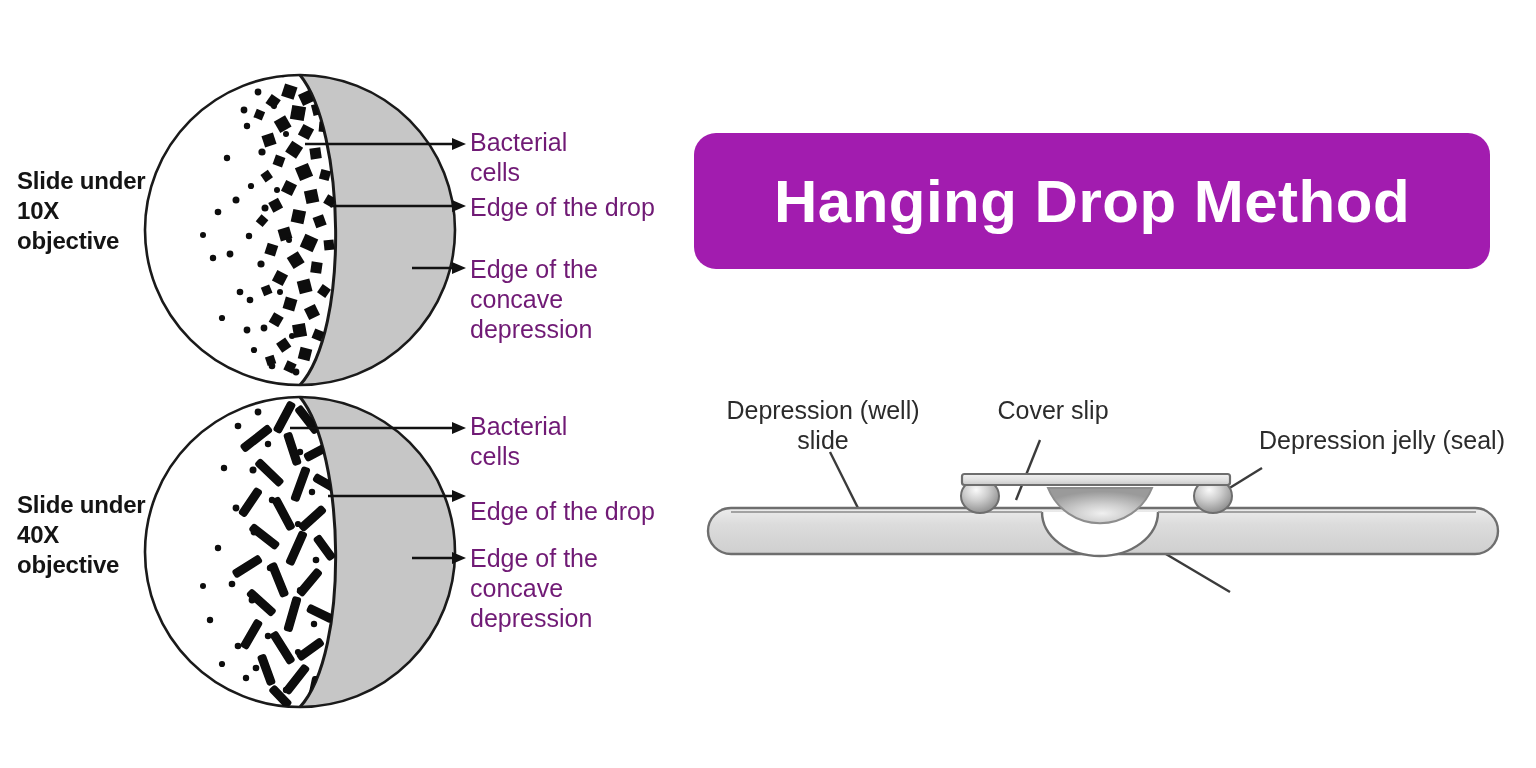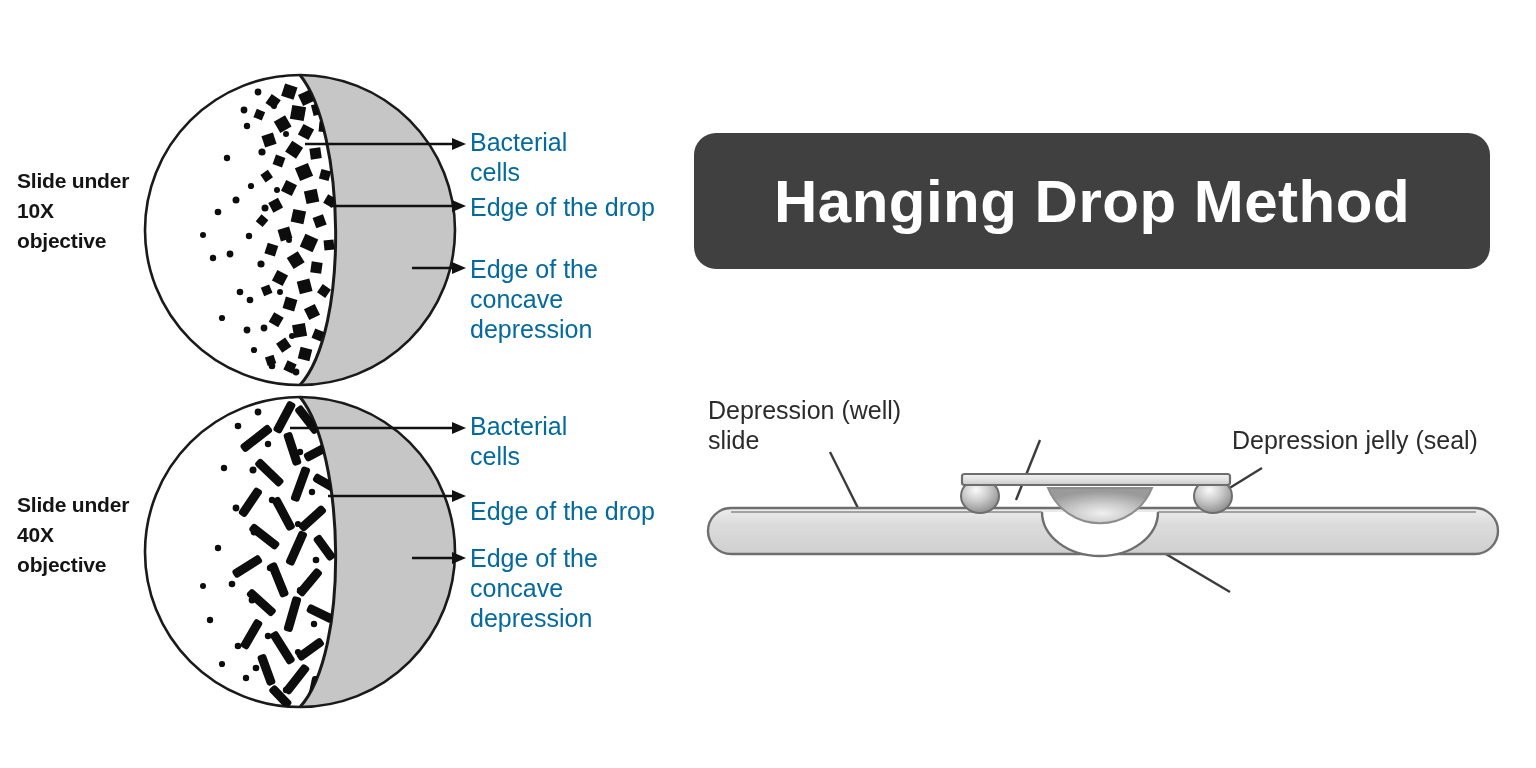--- a/index.html
+++ b/index.html
@@ -23,35 +23,35 @@
     left: 0;
     top: 0;
     width: 690px;
     height: 768px;
   }
 
   .view-label {
     position: absolute;
     font-family: "Liberation Sans", sans-serif;
     font-weight: bold;
-    font-size: 21px;
+    font-size: 24px;
     line-height: 30px;
     color: #141414;
     letter-spacing: -0.2px;
     white-space: pre-line;
   }
   #label-10x { left: 17px; top: 166px; }
   #label-40x { left: 17px; top: 490px; }
 
   .callout {
     position: absolute;
     font-family: "Liberation Sans", sans-serif;
     font-size: 25px;
     line-height: 30px;
-    color: #0369a1;
+    color: #701a75;
     white-space: pre-line;
   }
   #callout-a-cells      { left: 470px; top: 127px; }
   #callout-a-dropedge   { left: 470px; top: 192px; }
   #callout-a-depression { left: 470px; top: 254px; }
   #callout-b-cells      { left: 470px; top: 411px; }
   #callout-b-dropedge   { left: 470px; top: 496px; }
   #callout-b-depression { left: 470px; top: 543px; }
 
   .field-svg { position: absolute; left: 0; top: 0; }
@@ -64,42 +64,42 @@
     width: 846px;
     height: 768px;
   }
 
   #title-banner {
     position: absolute;
     left: 4px;
     top: 133px;
     width: 796px;
     height: 136px;
-    background: #404040;
+    background: #a21caf;
     border-radius: 22px;
     display: flex;
     align-items: center;
     justify-content: center;
   }
   #title-text {
     color: #ffffff;
     font-family: "Liberation Sans", sans-serif;
     font-weight: bold;
     font-size: 60px;
     letter-spacing: 0.5px;
     white-space: nowrap;
   }
 
   .apparatus-label {
     position: absolute;
     font-family: "Liberation Sans", sans-serif;
     font-size: 25px;
     line-height: 30px;
     color: #2b2b2b;
-    text-align: left;
+    text-align: center;
     white-space: pre-line;
   }
   #lbl-slide      { left: 18px;  top: 395px; width: 230px; }
   #lbl-coverslip  { left: 268px; top: 395px; width: 190px; }
   #lbl-jelly      { left: 542px; top: 425px; width: 300px; }
   #lbl-drop       { left: 390px; top: 594px; width: 420px; }
 
   #apparatus-svg { position: absolute; left: 0; top: 0; }
 </style>
 </head>
@@ -391,14 +391,15 @@
     <path d="M 358 488 A 56 56 0 0 0 462 488 Z" fill="url(#dropGrad)" stroke="#8d8d8d" stroke-width="2"></path>
 
     <ellipse cx="290" cy="496" rx="19" ry="17" fill="url(#beadGrad)" stroke="#6e6e6e" stroke-width="2"></ellipse>
     <ellipse cx="523" cy="496" rx="19" ry="17" fill="url(#beadGrad)" stroke="#6e6e6e" stroke-width="2"></ellipse>
 
     <rect x="272" y="474" width="268" height="11" rx="2.5" fill="url(#coverGrad)" stroke="#6e6e6e" stroke-width="2.2"></rect>
   </svg>
 
   <div class="apparatus-label" id="lbl-slide">Depression (well)
 slide</div>
+  <div class="apparatus-label" id="lbl-coverslip">Cover slip</div>
   <div class="apparatus-label" id="lbl-jelly">Depression jelly (seal)</div>
 </div>
 
 </body></html>

